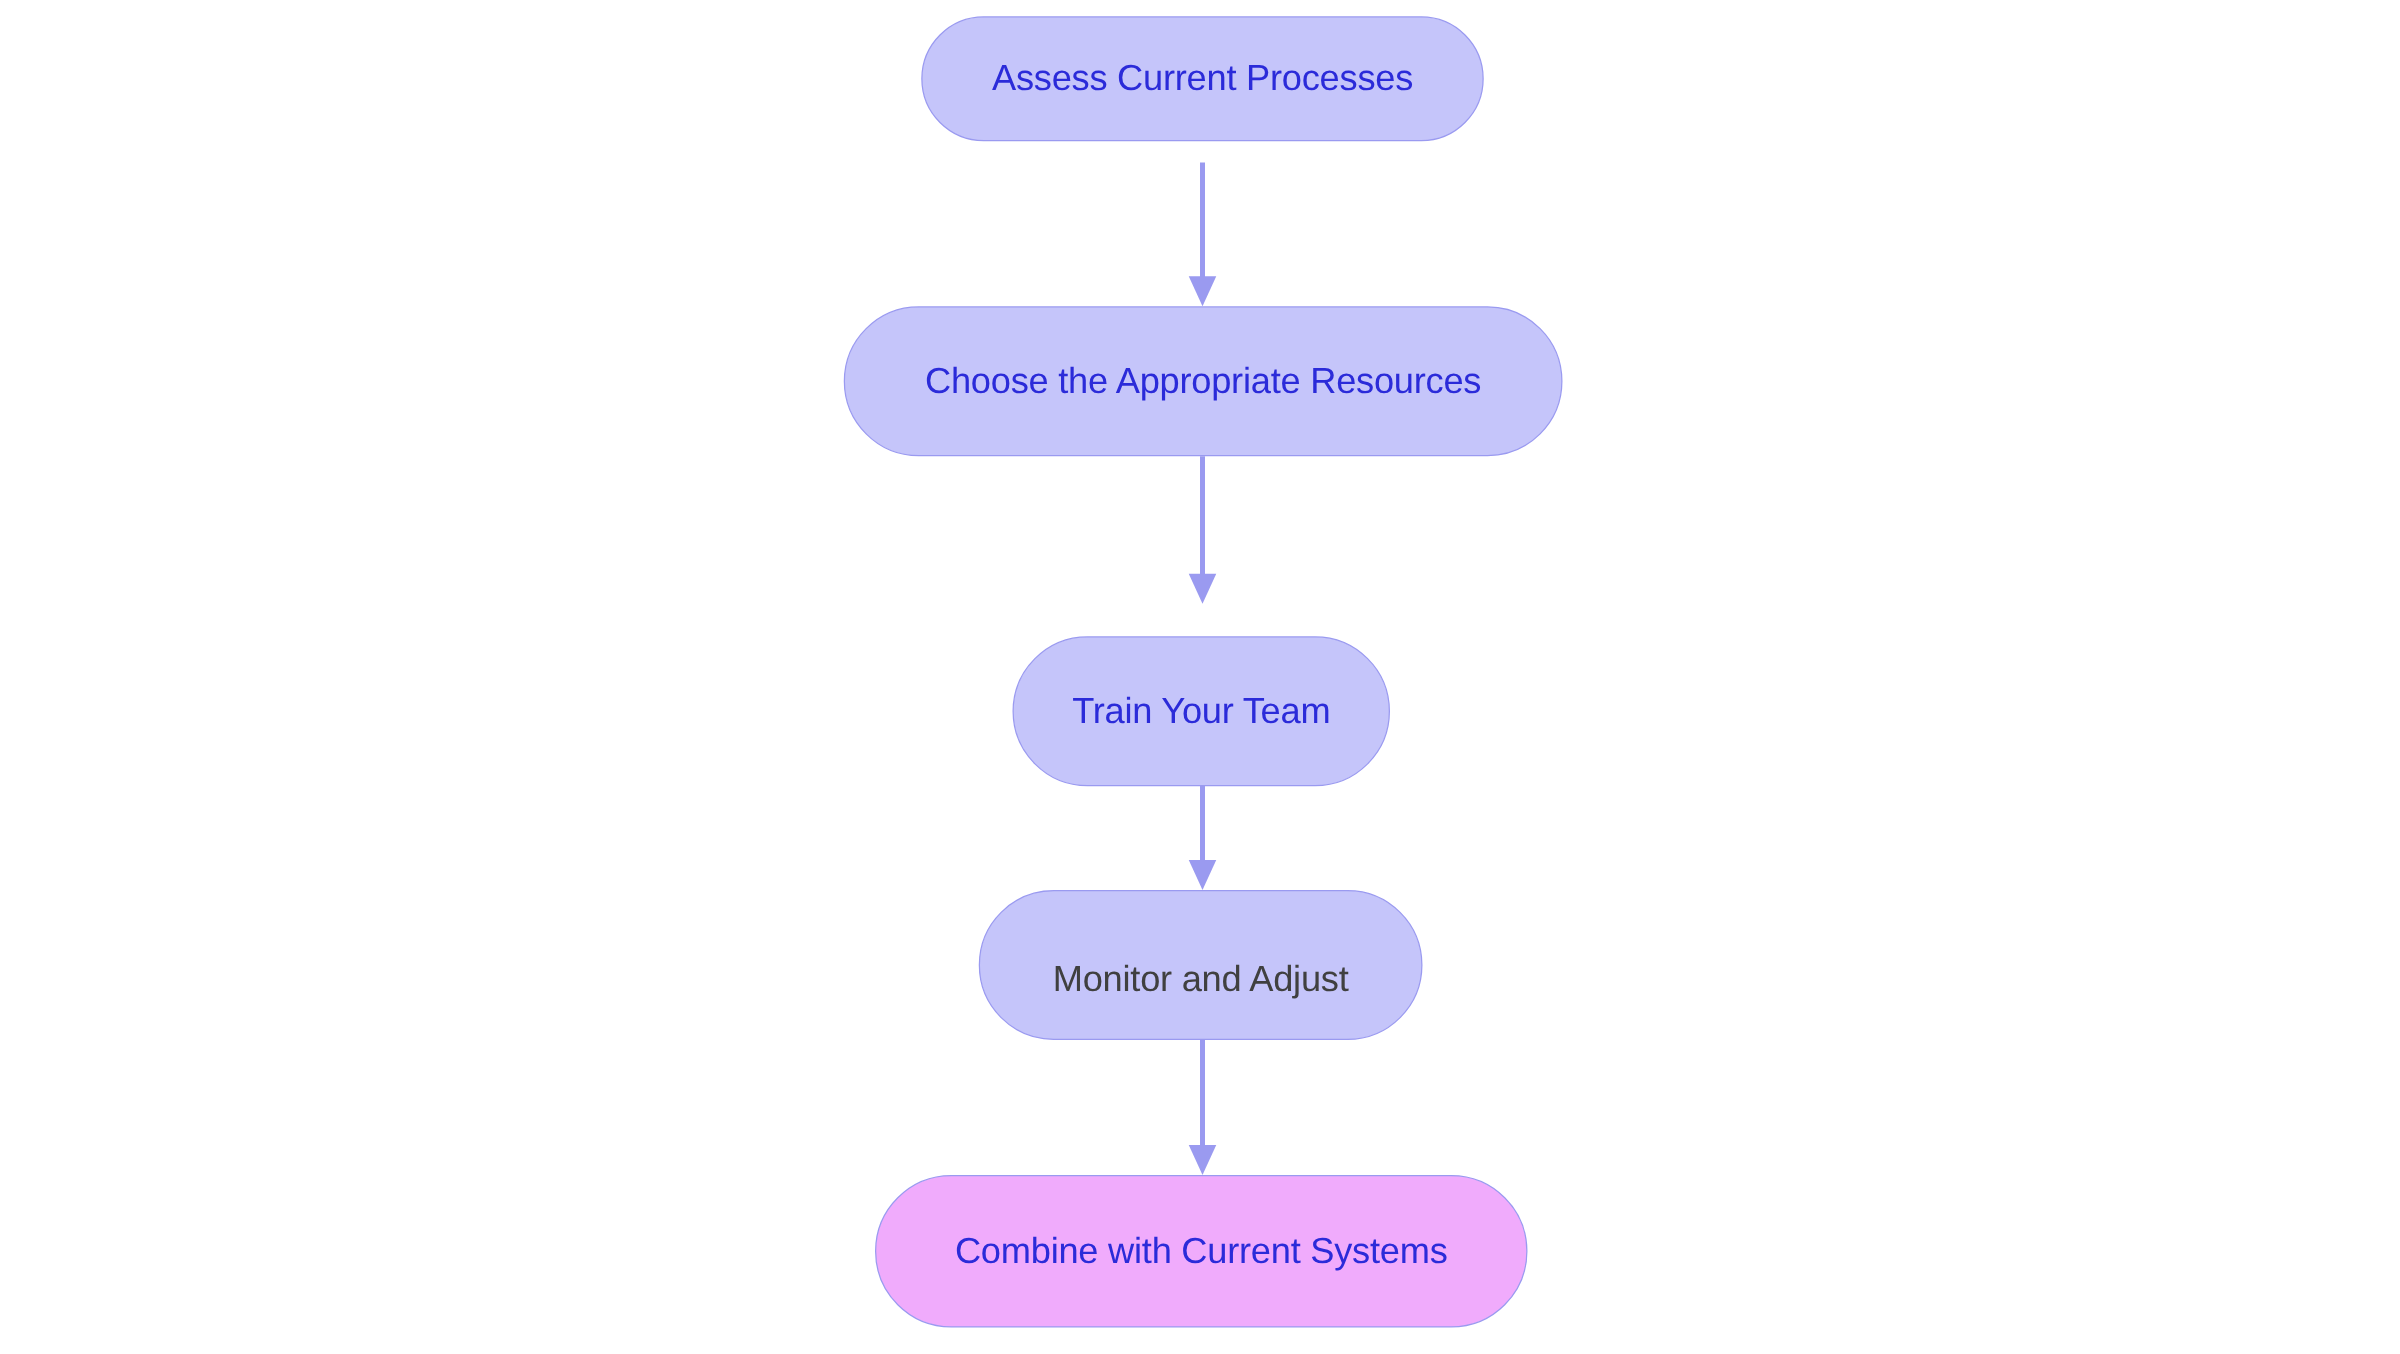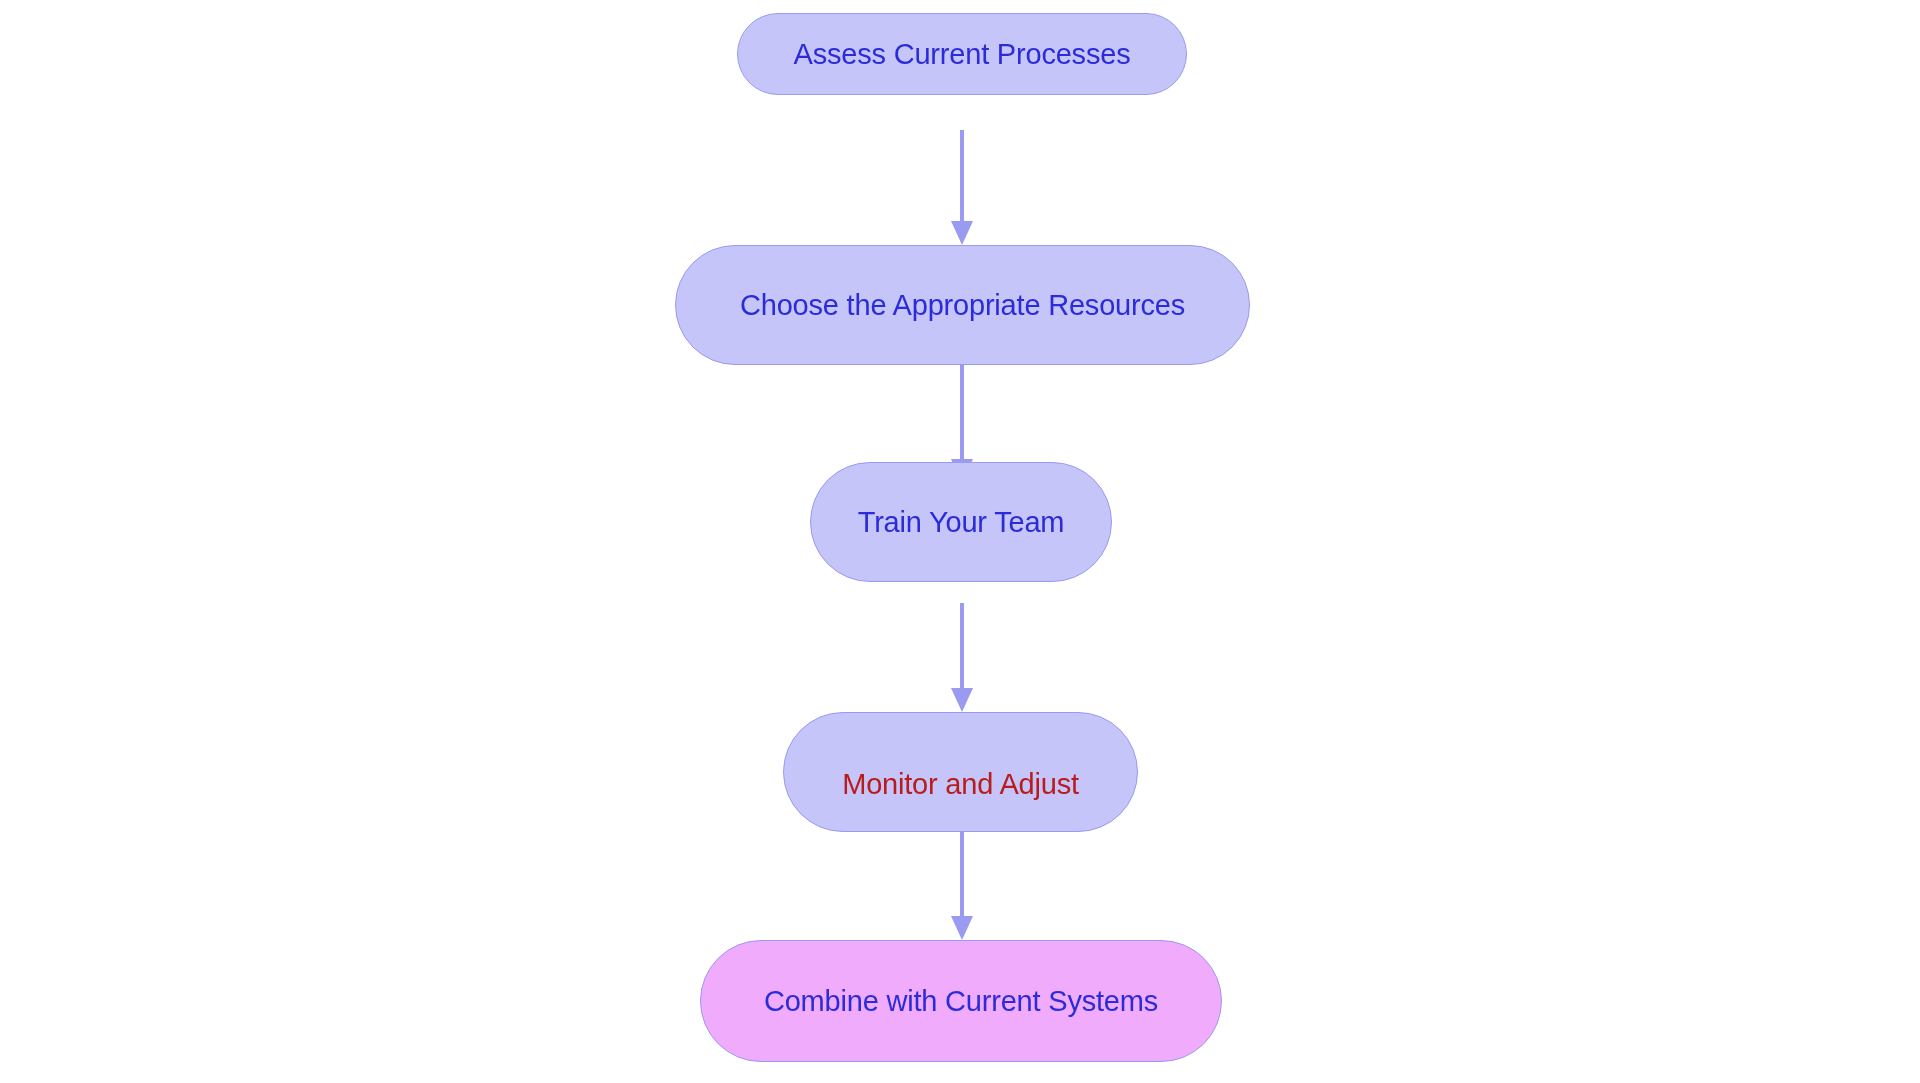--- a/index.html
+++ b/index.html
@@ -76,33 +76,33 @@
   </div>
   <div class="flow-edge" style="left: 960px; top: 603px; width: 4px; height: 109px;">
     <div class="edge-line" style="height: 87px; background: rgb(154, 154, 240);"></div>
     <div class="edge-head" style="top: 85px; border-top-color: rgb(154, 154, 240);"></div>
   </div>
   <div class="flow-edge" style="left: 960px; top: 832px; width: 4px; height: 108px;">
     <div class="edge-line" style="height: 86px; background: rgb(154, 154, 240);"></div>
     <div class="edge-head" style="top: 84px; border-top-color: rgb(154, 154, 240);"></div>
   </div>
 
-  <div class="flow-node" style="left: 737px; top: 13px; width: 450px; height: 82px; background: rgb(197, 197, 250); border-color: rgb(154, 154, 240);">
+  <div class="flow-node" style="left: 737px; top: 13px; width: 450px; height: 100px; background: rgb(197, 197, 250); border-color: rgb(154, 154, 240);">
     <span class="flow-node-label" style="color: rgb(43, 43, 217);">Assess Current Processes</span>
   </div>
 
   <div class="flow-node" style="left: 675px; top: 245px; width: 575px; height: 120px; background: rgb(197, 197, 250); border-color: rgb(154, 154, 240); justify-content: center;">
     <span class="flow-node-label" style="color: rgb(43, 43, 217);">Choose the Appropriate Resources</span>
   </div>
 
-  <div class="flow-node" style="left: 810px; top: 462px; width: 302px; height: 120px; background: rgb(197, 197, 250); border-color: rgb(154, 154, 240); text-align: right;">
+  <div class="flow-node" style="left: 810px; top: 509px; width: 302px; height: 120px; background: rgb(197, 197, 250); border-color: rgb(154, 154, 240); text-align: right;">
     <span class="flow-node-label" style="color: rgb(43, 43, 217);">Train Your Team</span>
   </div>
 
   <div class="flow-node" style="left: 783px; top: 712px; width: 355px; height: 120px; background: rgb(197, 197, 250); border-color: rgb(154, 154, 240);">
-    <span class="flow-node-label" style="color: #b91c1c; margin-top: 24px;">Monitor and Adjust</span>
+    <span class="flow-node-label" style="color: #404040; margin-top: 24px;">Monitor and Adjust</span>
   </div>
 
   <div class="flow-node" style="left: 700px; top: 940px; width: 522px; height: 122px; background: #f0abfc; border-color: rgb(154, 154, 240);">
     <span class="flow-node-label" style="color: rgb(43, 43, 217);">Combine with Current Systems</span>
   </div>
 
 </div>
 
 </body></html>

